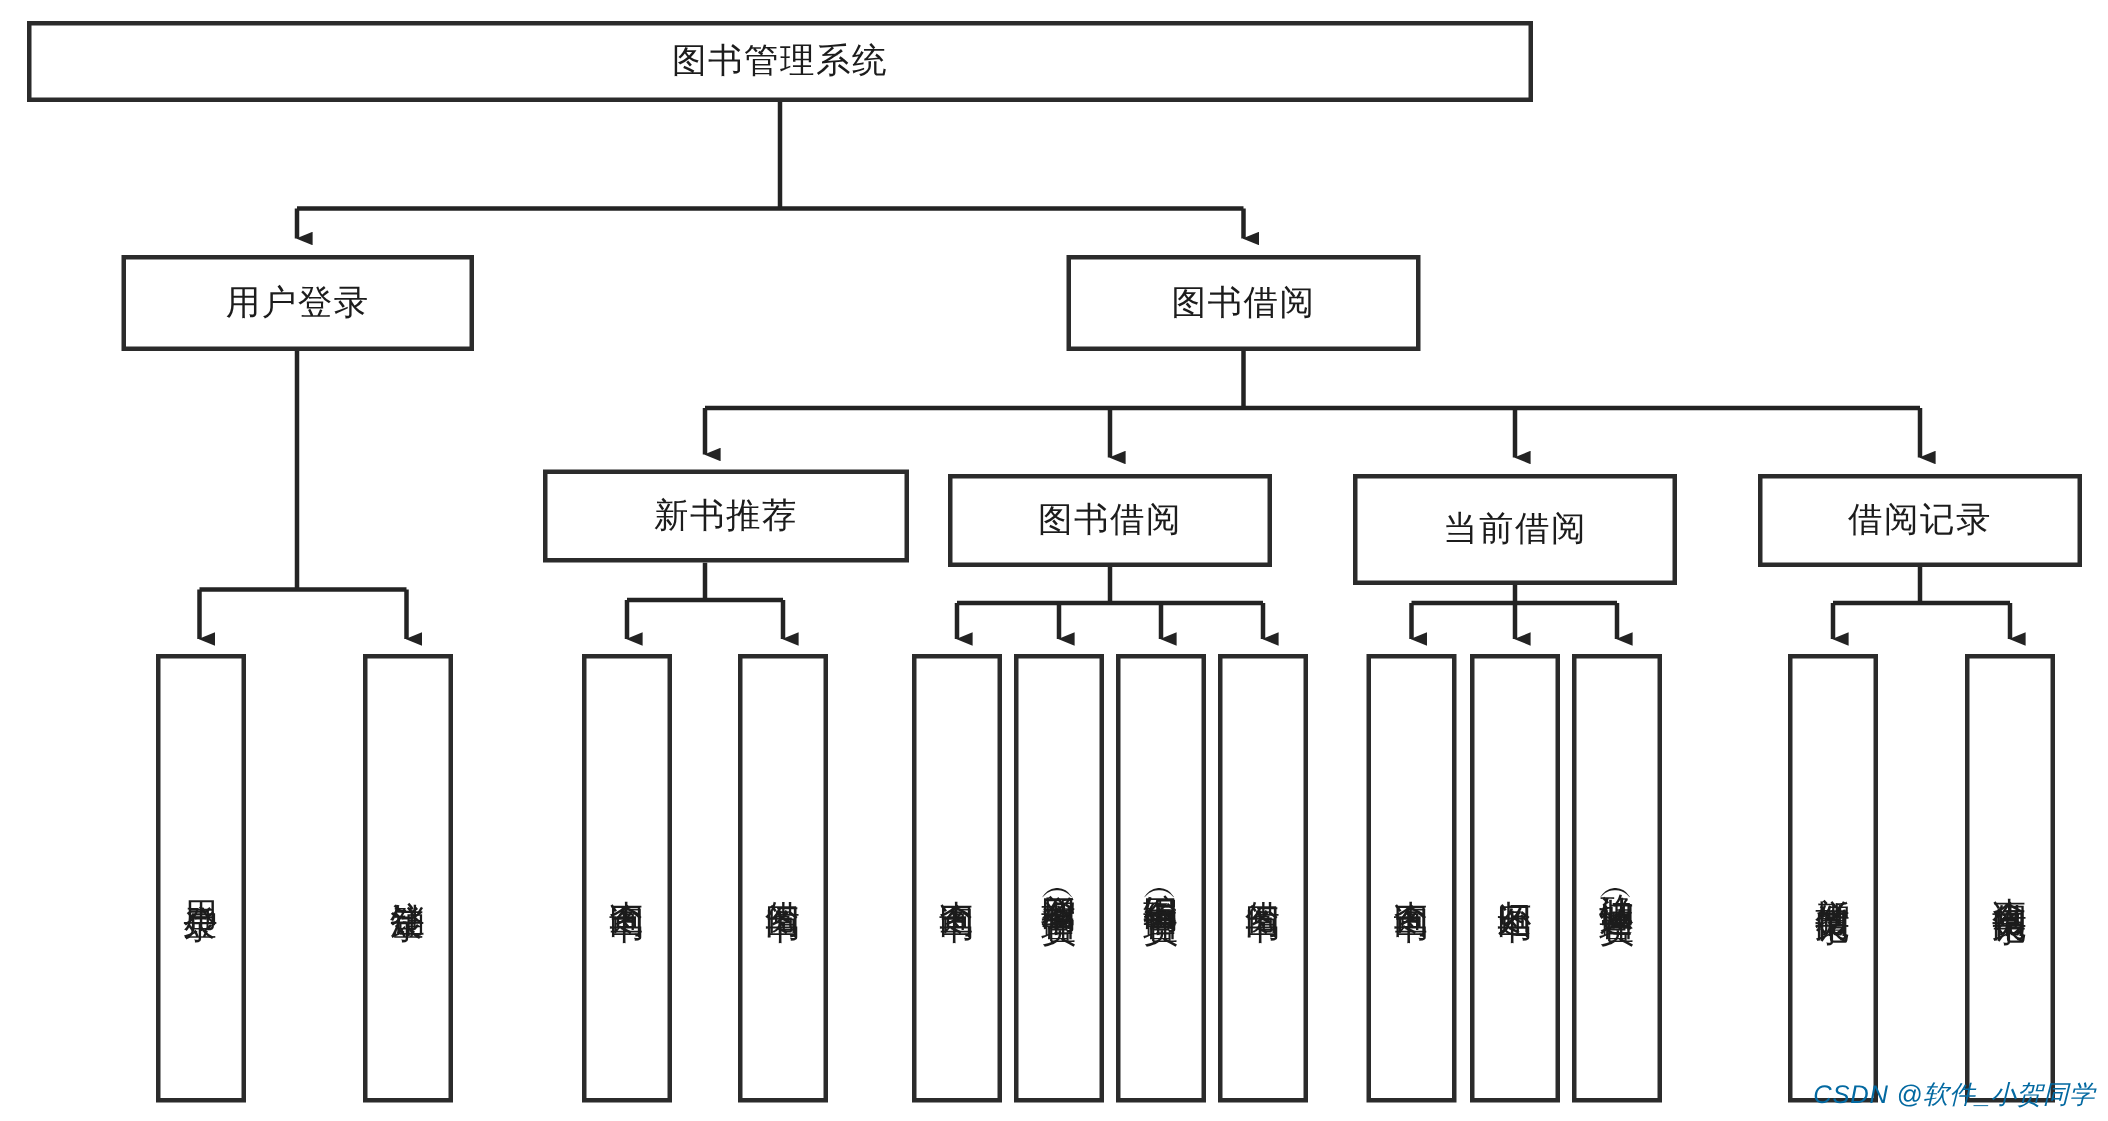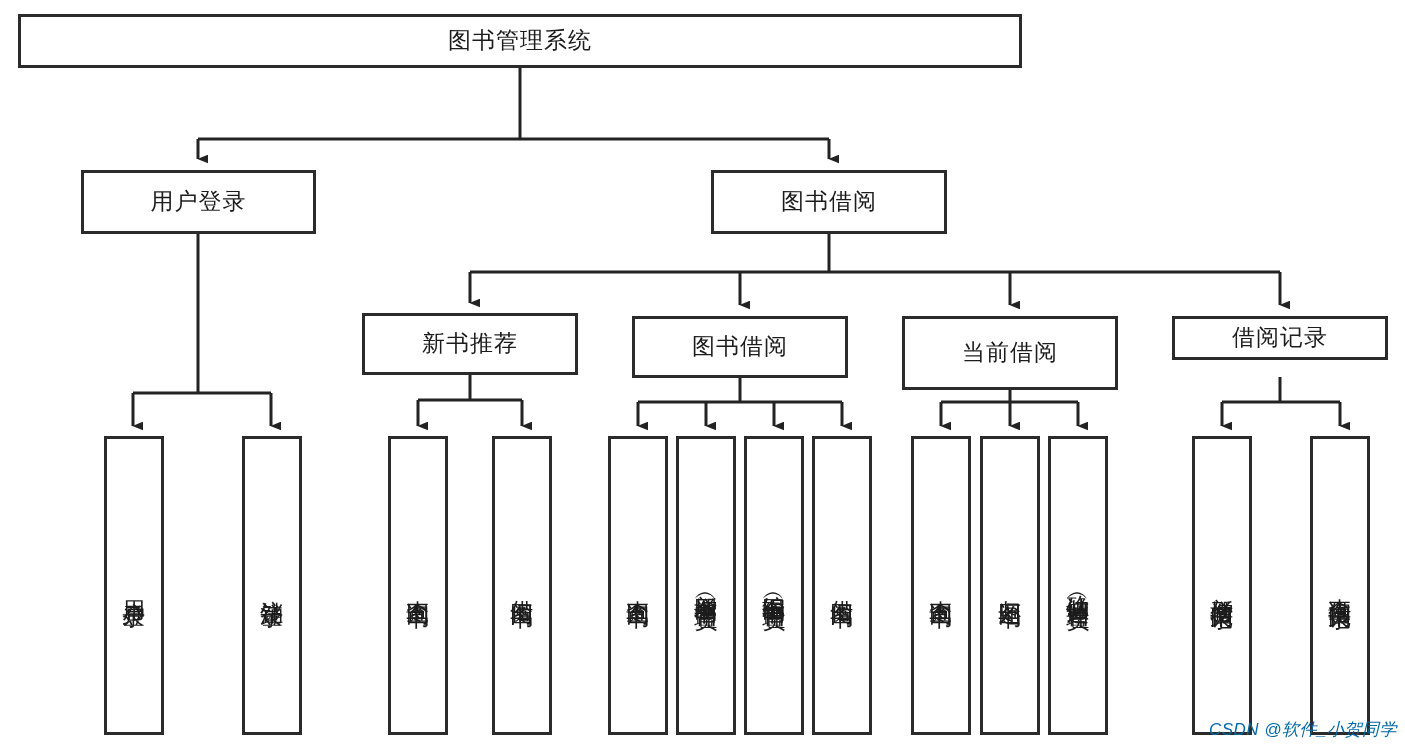--- a/index.html
+++ b/index.html
@@ -132,30 +132,30 @@
     <span class="label">图书管理系统</span>
   </div>
 
   <div class="node horiz" style="left:81px; top:170px; width:235px; height:64px;">
     <span class="label">用户登录</span>
   </div>
   <div class="node horiz" style="left:711px; top:170px; width:236px; height:64px;">
     <span class="label">图书借阅</span>
   </div>
 
-  <div class="node horiz" style="left:362px; top:313px; width:216px; height:62px;">
+  <div class="node horiz" style="left:362px; top:313px; width:244px; height:62px;">
     <span class="label">新书推荐</span>
   </div>
   <div class="node horiz" style="left:632px; top:316px; width:216px; height:62px;text-align:right;">
     <span class="label">图书借阅</span>
   </div>
   <div class="node horiz" style="left:902px; top:316px; width:216px; height:74px;">
     <span class="label">当前借阅</span>
   </div>
-  <div class="node horiz" style="left:1172px; top:316px; width:216px; height:44px;">
+  <div class="node horiz" style="left:1172px; top:316px; width:216px; height:62px;">
     <span class="label">借阅记录</span>
   </div>
 
   <div class="node vert" style="left:104px; top:436px; width:60px; height:299px;">
     <span class="label">用户登录</span>
   </div>
   <div class="node vert" style="left:242px; top:436px; width:60px; height:299px;">
     <span class="label">注销登录</span>
   </div>
 

